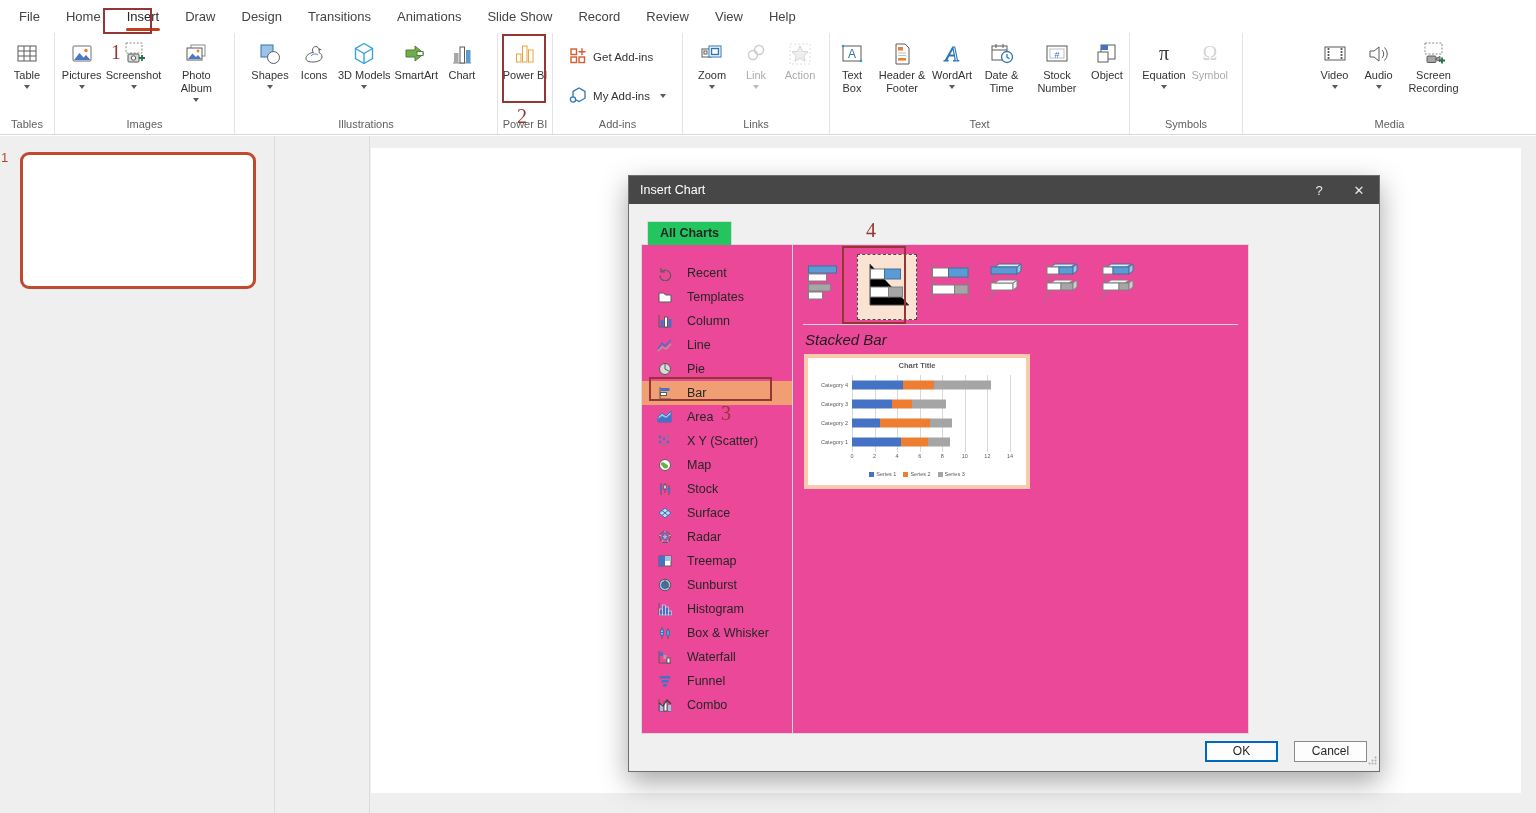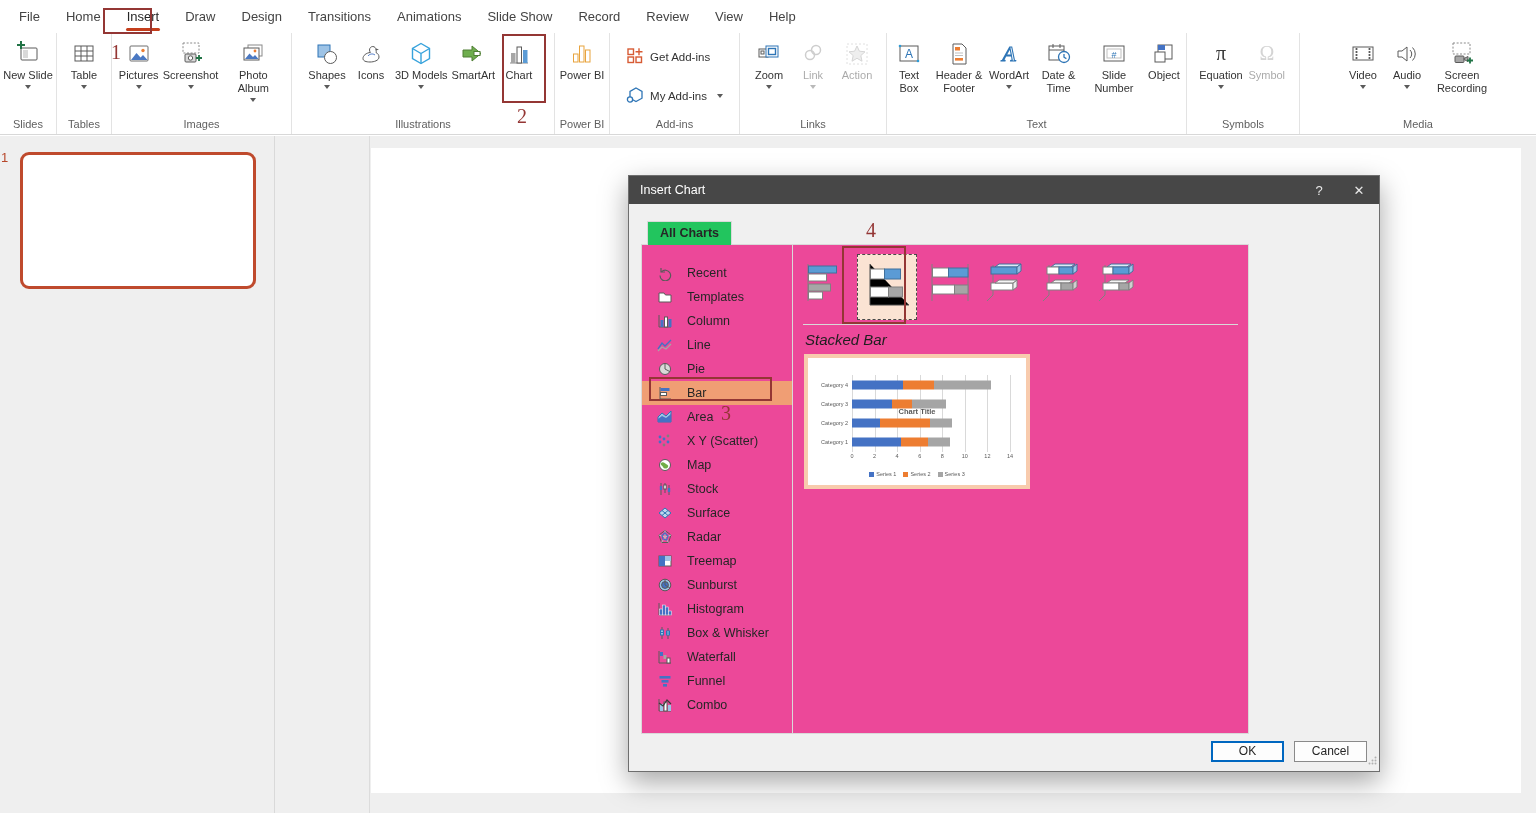--- a/index.html
+++ b/index.html
@@ -53,28 +53,28 @@
   .ct-list { position:absolute; left:0; top:0; width:151px; height:100%; border-right:1px solid #d9d9d9; padding-top:16px; }
   .ct-item { display:flex; align-items:center; height:24px; padding-left:14px; gap:14px; font-size:12.5px; color:#262626; cursor:default; position:relative; }
   .ct-item.sel { background:#f09e74; }
   .ct-ico { width:17px; height:17px; display:flex; align-items:center; justify-content:center; }
   .subrow { position:absolute; left:151px; top:0; right:0; height:79px; }
   .sthumb { position:absolute; top:12px; width:48px; height:56px; display:flex; align-items:center; justify-content:center; cursor:default; }
   .sthumb.sel { top:9px; height:66px; width:60px; background:#fbe3d3; border:1px dashed #4a4a4a; }
   .subsep { position:absolute; left:161px; right:10px; top:79px; height:1px; background:#d9d9d9; }
   .pv-head { position:absolute; left:163px; top:86px; font-size:15px; color:#1f1f1f;font-style:italic; }
   .preview { position:absolute; left:162px; top:109px; width:226px; height:135px; border:4px solid #f8cbad; background:#fff; }
-  .dlg-foot { position:absolute; left:0; bottom:0; width:100%; height:39px; display:flex; align-items:center; justify-content:flex-end; gap:10px; padding-right:12px; }
+  .dlg-foot { position:absolute; left:0; bottom:0; width:100%; height:39px; display:flex; align-items:center; justify-content:flex-end; gap:16px; padding-right:12px; }
   .btn { font-size:12px; color:#262626; background:#fdfdfd; border:1px solid #8a8a8a; width:73px; height:21px; text-align:center; line-height:19px; cursor:default; }
   .btn.primary { border:2px solid #0067c0; line-height:17px; }
   .grip { position:absolute; right:2px; bottom:2px; }
 
   
   .pv { position:relative; width:218px; height:127px; font-size:6px; color:#595959; }
-  .pv-title { position:absolute; top:3px; left:0; right:0; text-align:center; font-size:7.5px; font-weight:700; color:#595959;margin-top:46px; }
+  .pv-title { position:absolute; top:3px; left:0; right:0; text-align:center; font-size:7.5px; font-weight:700; color:#595959; }
   .pv-body { position:absolute; left:44px; right:16px; top:17px; bottom:33px; }
   .pv-grid { position:absolute; top:0; bottom:0; width:1px; background:#d9d9d9; }
   .pv-row { position:relative; height:25%; }
   .pv-cat { position:absolute; left:-40px; width:36px; top:50%; transform:translateY(-50%); text-align:right; font-size:5.5px; }
   .pv-track { position:absolute; left:0; right:0; top:50%; transform:translateY(-50%); height:9px; display:flex; }
   .pv-seg { height:100%; }
   .pv-ticks { position:absolute; left:44px; right:16px; bottom:24px; height:8px; }
   .pv-ticks span { position:absolute; transform:translateX(-50%); font-size:5.5px; }
   .pv-legend { position:absolute; left:0; right:0; bottom:8px; display:flex; justify-content:center; gap:7px; }
   .pv-li { display:flex; align-items:center; gap:2px; font-size:5.5px; }
@@ -99,36 +99,20 @@
     <div class="mitem">Animations</div>
     <div class="mitem">Slide Show</div>
     <div class="mitem">Record</div>
     <div class="mitem">Review</div>
     <div class="mitem">View</div>
     <div class="mitem">Help</div>
   </div>
 
   <div class="ribbon">
 
-    <div class="rgroup" style="width:57px">
-      <div class="rbtns">
-        <div class="rbtn">
-          <span class="ric">
-              <svg width="26" height="26" viewBox="0 0 26 26">
-                <rect x="6" y="7" width="16" height="12" rx="1" fill="#fff" stroke="#5a5a5a"></rect>
-                <rect x="8" y="9" width="5" height="8" fill="#d9d9d9"></rect>
-                <path d="M2 4h8M6 0v8" stroke="#217346" stroke-width="2" fill="none"></path>
-              </svg>
-            </span>
-          <span class="rlb">New Slide</span>
-            <span class="chv"></span>
-        </div>
-      </div>
-      <div class="glabel">Slides</div>
-    </div>
 
     <div class="rgroup" style="width:55px">
       <div class="rbtns">
         <div class="rbtn">
           <span class="ric">
               <svg width="26" height="26" viewBox="0 0 26 26">
                 <rect x="4" y="5" width="18" height="15" fill="#fff" stroke="#5a5a5a"></rect>
                 <path d="M4 10h18M4 15h18M10 5v15M16 5v15" stroke="#5a5a5a"></path>
               </svg>
             </span>
@@ -358,21 +342,21 @@
           <span class="rlb">Date &amp; Time</span>
         </div>
         <div class="rbtn">
           <span class="ric">
               <svg width="26" height="26" viewBox="0 0 26 26">
                 <rect x="3" y="5" width="20" height="15" fill="#fff" stroke="#5a5a5a"></rect>
                 <rect x="6" y="8" width="14" height="9" fill="none" stroke="#bfbfbf"></rect>
                 <text x="13" y="16.5" font-size="9" fill="#2e75b6" text-anchor="middle" font-family="Liberation Sans">#</text>
               </svg>
             </span>
-          <span class="rlb">Slide Number</span>
+          <span class="rlb">Stock Number</span>
         </div>
         <div class="rbtn">
           <span class="ric">
               <svg width="26" height="26" viewBox="0 0 26 26">
                 <rect x="7" y="4" width="14" height="14" fill="#fff" stroke="#5a5a5a"></rect>
                 <rect x="7" y="4" width="7" height="5" fill="#4472c4"></rect>
                 <rect x="4" y="11" width="10" height="10" fill="#fff" stroke="#5a5a5a"></rect>
               </svg>
             </span>
           <span class="rlb">Object</span>

